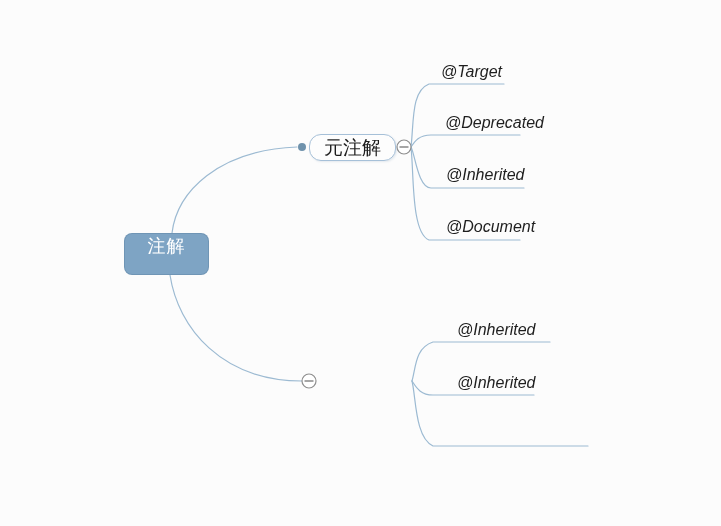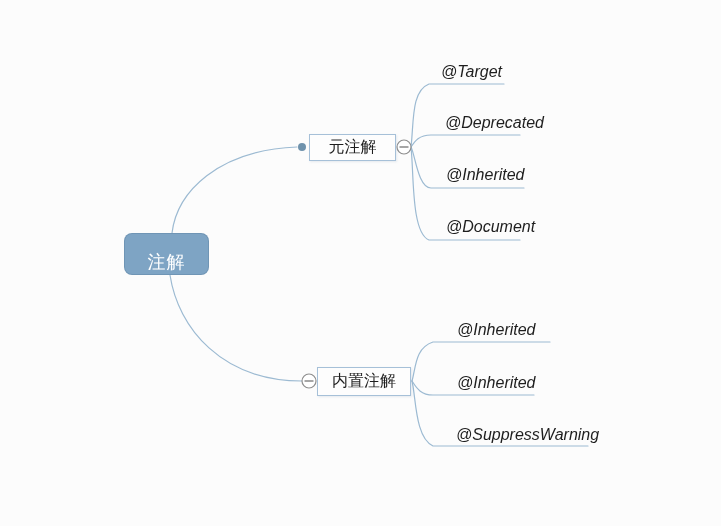--- a/index.html
+++ b/index.html
@@ -25,35 +25,35 @@
   svg.connectors{position:absolute;left:0;top:0;}
   .connector{fill:none;stroke:var(--line);stroke-width:1.2;stroke-linecap:round;}
   .collapse-circle{fill:#ffffff;stroke:var(--collapse-stroke);stroke-width:1.2;}
   .collapse-minus{stroke:var(--minus-stroke);stroke-width:1.2;}
   .branch-dot{fill:var(--dot-fill);}
   .root-node{
     position:absolute;left:124px;top:233px;width:85px;height:42px;
     background:var(--root-fill);
     border:1px solid rgba(110,148,180,0.9);
     border-radius:8px;
-    display:flex;align-items:flex-end;justify-content:center;
+    display:flex;align-items:flex-start;justify-content:center;
     color:var(--root-text);
     font-size:18px;
     letter-spacing:1px;
     box-sizing:border-box;
     cursor:default;
   }
   .branch-node{
     position:absolute;
     background:var(--node-fill);
     border:1px solid var(--node-border);
-    border-radius:0;
+    border-radius:12px;
     display:flex;align-items:center;justify-content:center;
     color:var(--text);
-    font-size:16px;
+    font-size:19px;
     box-sizing:border-box;
     box-shadow:1px 1px 2px rgba(120,150,175,0.18);
     cursor:default;
   }
   .branch-node.meta{left:309px;top:134px;width:87px;height:27px;}
   .branch-node.builtin{left:317px;top:367px;width:94px;height:29px;}
   .leaf{
     position:absolute;
     color:var(--text);
     font-size:16px;
@@ -95,26 +95,22 @@
     </g>
   </svg>
 
   <div class="root-node">
     <span>注解</span>
   </div>
 
   <div class="branch-node meta">
     <span>元注解</span>
   </div>
-  <div class="branch-node builtin">
-    <span>内置注解</span>
-  </div>
 
   <div class="leaf" style="left:441px;top:63px">@Target</div>
   <div class="leaf" style="left:445px;top:114px">@Deprecated</div>
   <div class="leaf" style="left:446px;top:166px">@Inherited</div>
   <div class="leaf" style="left:446px;top:218px">@Document</div>
 
   <div class="leaf" style="left:457px;top:321px">@Inherited</div>
   <div class="leaf" style="left:457px;top:374px">@Inherited</div>
-  <div class="leaf" style="left:456px;top:426px">@SuppressWarning</div>
 
 </div>
 
 </body></html>

